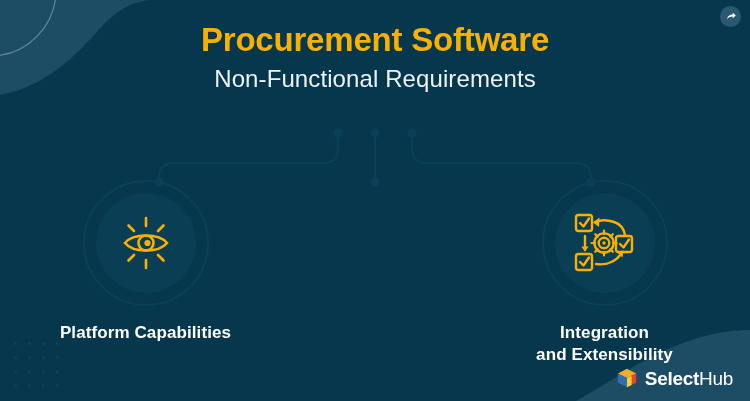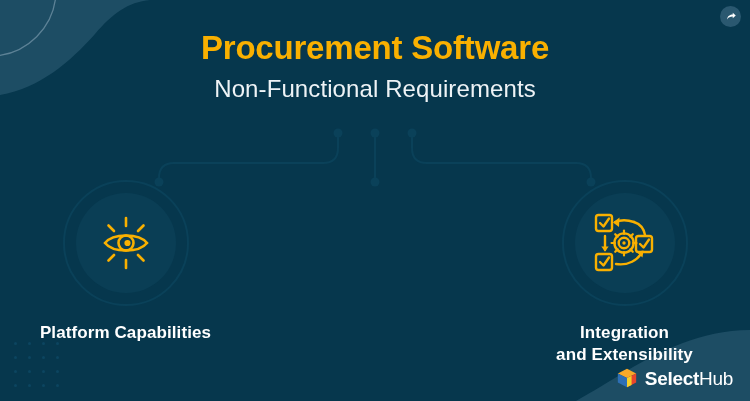--- a/index.html
+++ b/index.html
@@ -64,21 +64,21 @@
     top: 22px;
     width: 750px;
     text-align: center;
   }
   .title {
     color: #f9b000;
     font-size: 33px;
     font-weight: bold;
     letter-spacing: -0.2px;
     line-height: 1.12;
-    margin: 8px;
+    margin: 0;
   }
   .subtitle {
     color: #eef3f6;
     font-size: 24px;
     font-weight: 400;
     letter-spacing: 0.1px;
     line-height: 1.2;
     margin: 6px 0 0 0;
   }
 
@@ -92,21 +92,21 @@
   }
 
   
   .items {
     position: absolute;
     left: 0;
     top: 180px;
     width: 750px;
     display: flex;
     justify-content: space-between;
-    padding: 0 28px;
+    padding: 0 48px;
     box-sizing: border-box;
   }
   .item {
     width: 195px;
     display: flex;
     flex-direction: column;
     align-items: center;
   }
   .badge {
     position: relative;

